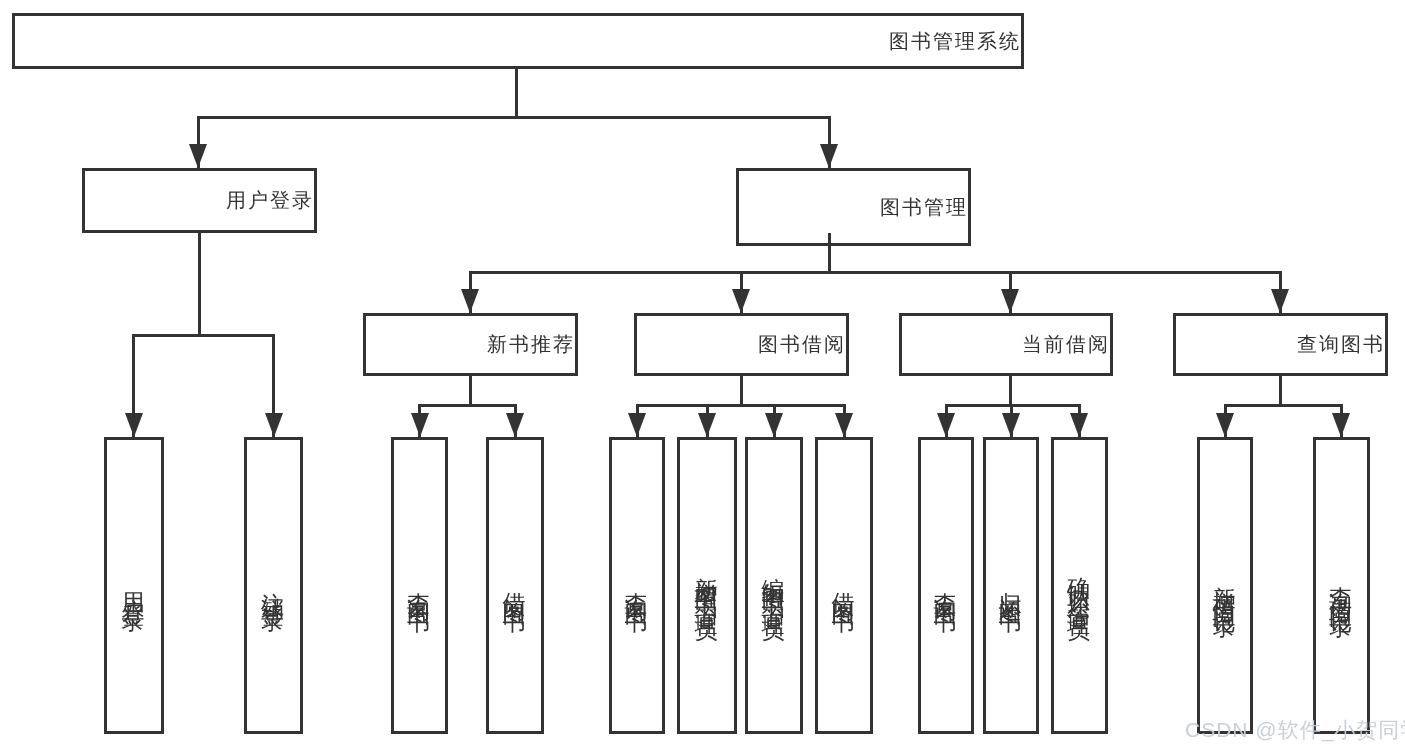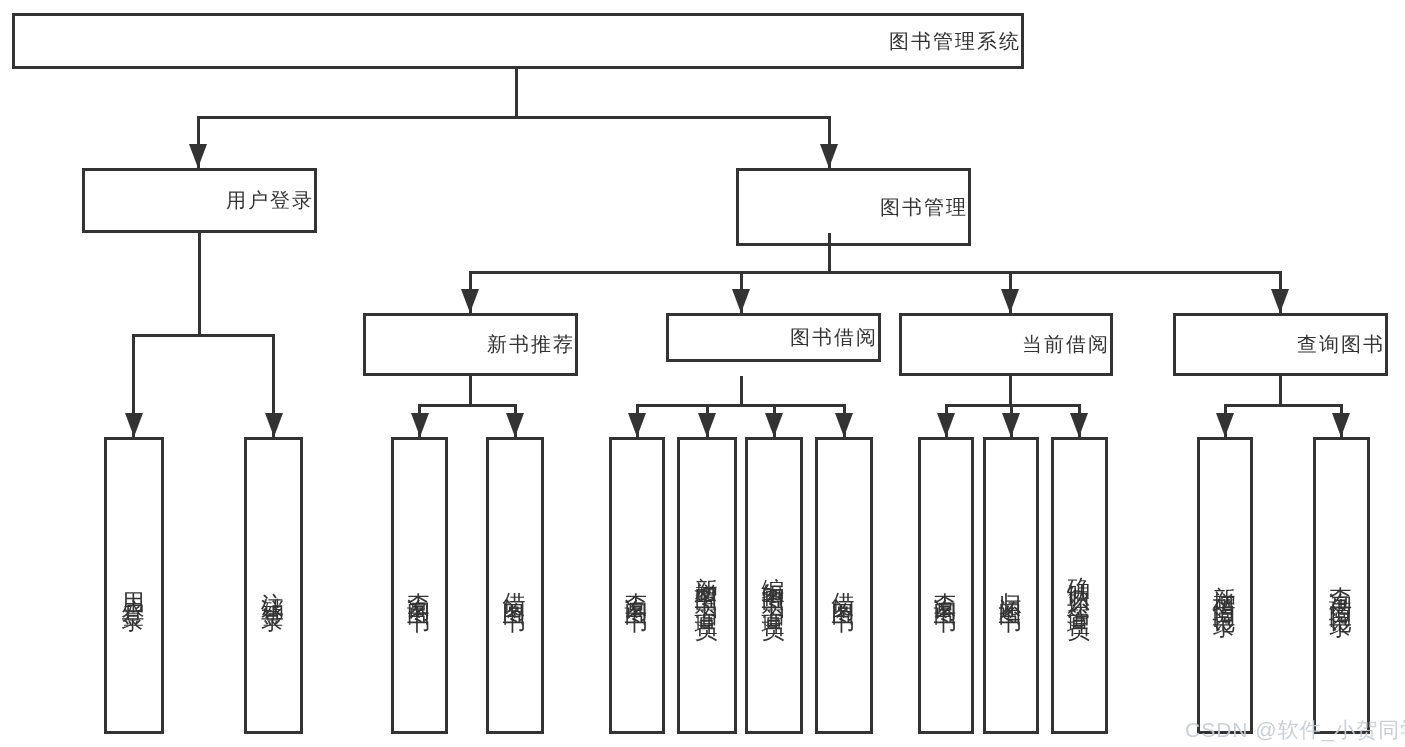--- a/index.html
+++ b/index.html
@@ -68,21 +68,21 @@
   <div class="vline" style="left:740px;top:271px;height:42px;"></div>
   <div class="arrow" style="left:732px;top:289px;"></div>
   <div class="vline" style="left:1009px;top:271px;height:42px;"></div>
   <div class="arrow" style="left:1001px;top:289px;"></div>
   <div class="vline" style="left:1279px;top:271px;height:42px;"></div>
   <div class="arrow" style="left:1271px;top:289px;"></div>
 
   <div class="box-h" style="left:363px;top:313px;width:215px;height:63px;">
     <span>新书推荐</span>
   </div>
-  <div class="box-h" style="left:634px;top:313px;width:215px;height:49px;margin-left:32px;">
+  <div class="box-h" style="left:634px;top:313px;width:215px;height:63px;">
     <span>图书借阅</span>
   </div>
   <div class="box-h" style="left:899px;top:313px;width:214px;height:63px;">
     <span>当前借阅</span>
   </div>
   <div class="box-h" style="left:1173px;top:313px;width:215px;height:63px;">
     <span>查询图书</span>
   </div>
 
   <div class="vline" style="left:469px;top:376px;height:30px;"></div>

